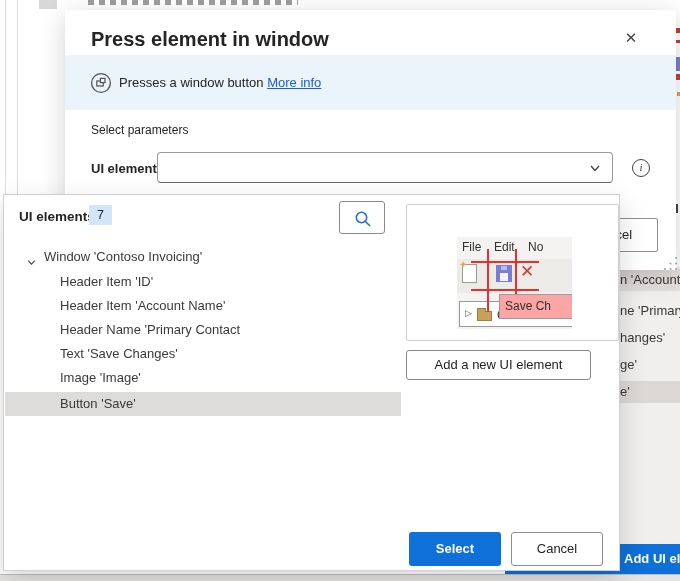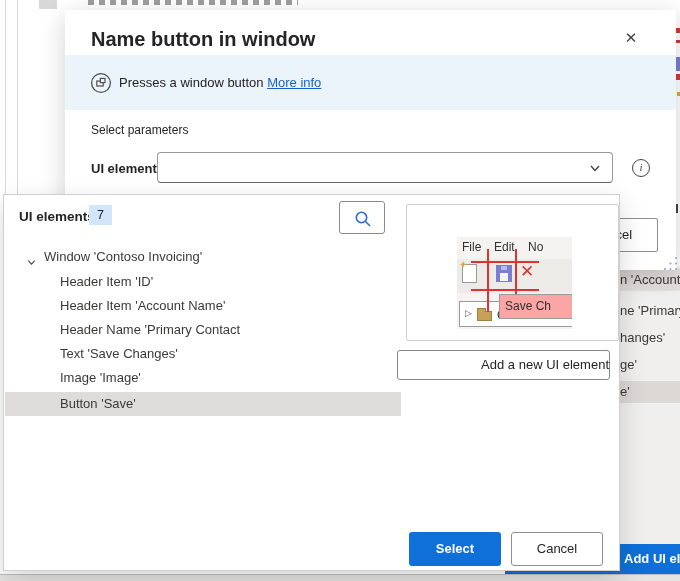--- a/index.html
+++ b/index.html
@@ -86,22 +86,22 @@
     background:#fff; border:1px solid #9a9a9a; }
   .mini-expander { position:absolute; left:5px; top:6px; font-size:9px; color:#555; }
   .mini-folder { position:absolute; left:17px; top:9px; width:15px; height:10px; background:#c8a158;
     border:1px solid #a07f3e; }
   .mini-folder::before { content:""; position:absolute; left:-1px; top:-4px; width:7px; height:3px;
     background:#c8a158; border:1px solid #a07f3e; border-bottom:none; }
   .mini-folder-label { position:absolute; left:37px; top:6px; }
   .mini-tooltip { position:absolute; left:42px; top:57px; width:82px; height:25px; background:#fca5a5;
     border:1px solid #9a9a9a; line-height:23px; padding-left:5px; white-space:nowrap; }
 
-  .add-new-btn { position:absolute; left:393px; top:155px; width:213px; height:30px; background:#fff;
-    border:1px solid #868686; border-radius:3px; text-align:right; line-height:28px; color:#242424; }
+  .add-new-btn { position:absolute; left:402px; top:155px; width:185px; height:30px; background:#fff;
+    border:1px solid #868686; border-radius:3px; text-align:center; line-height:28px; color:#242424; }
   .btn-select { position:absolute; left:405px; top:337px; width:92px; height:34px; background:#0e70d8;
     border:none; border-radius:3px; color:#fff; font-weight:bold; text-align:center; line-height:34px; }
   .btn-cancel { position:absolute; left:507px; top:337px; width:92px; height:34px; background:#fff;
     border:1px solid #8f8f8f; border-radius:3px; color:#242424; text-align:center; line-height:32px; }
 </style>
 </head>
 <body>
 
 <div class="abs vline" style="left:5px"></div>
 <div class="abs vline" style="left:17px"></div>
@@ -121,21 +121,21 @@
   <div class="under-row" style="top:33px">ne 'Primary</div>
   <div class="under-row" style="top:60px">hanges'</div>
   <div class="under-row" style="top:87px">ge'</div>
   <div class="under-row sel" style="top:114px">e'</div>
 </div>
 <div class="abs under-add-btn">
   <span>Add UI ele</span>
 </div>
 
 <div class="abs dialog">
-  <div class="dlg-title">Name button in window</div>
+  <div class="dlg-title">Press element in window</div>
   <div class="dlg-close">✕</div>
 
   <div class="banner">
     <span class="banner-icon">
       <svg width="22" height="22" viewBox="0 0 22 22">
         <circle cx="11" cy="11" r="9.4" fill="none" stroke="#515151" stroke-width="1.3"></circle>
         <rect x="6.8" y="9" width="6.4" height="5" fill="none" stroke="#515151" stroke-width="1.2"></rect>
         <rect x="10.4" y="6.4" width="4.6" height="4.2" fill="#ebf3fb" stroke="#515151" stroke-width="1.2"></rect>
       </svg>
     </span>

